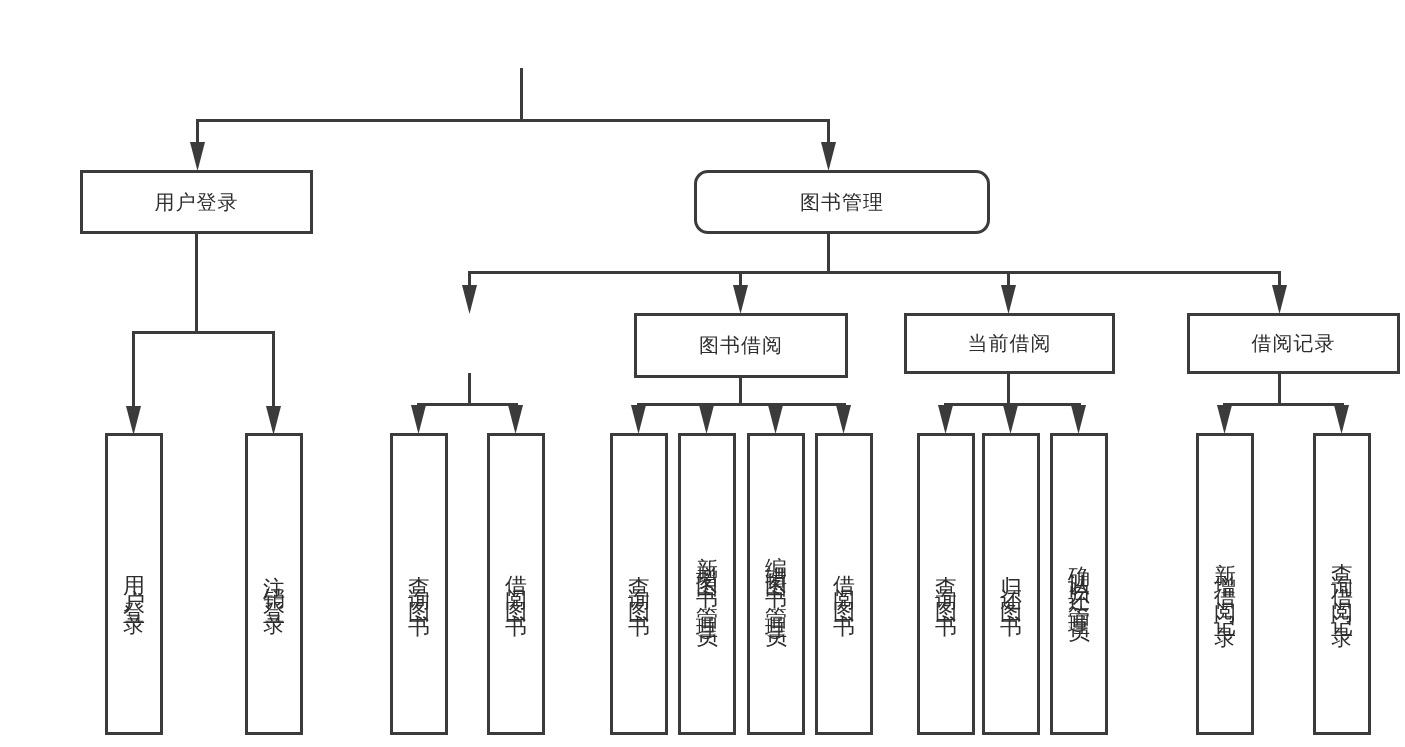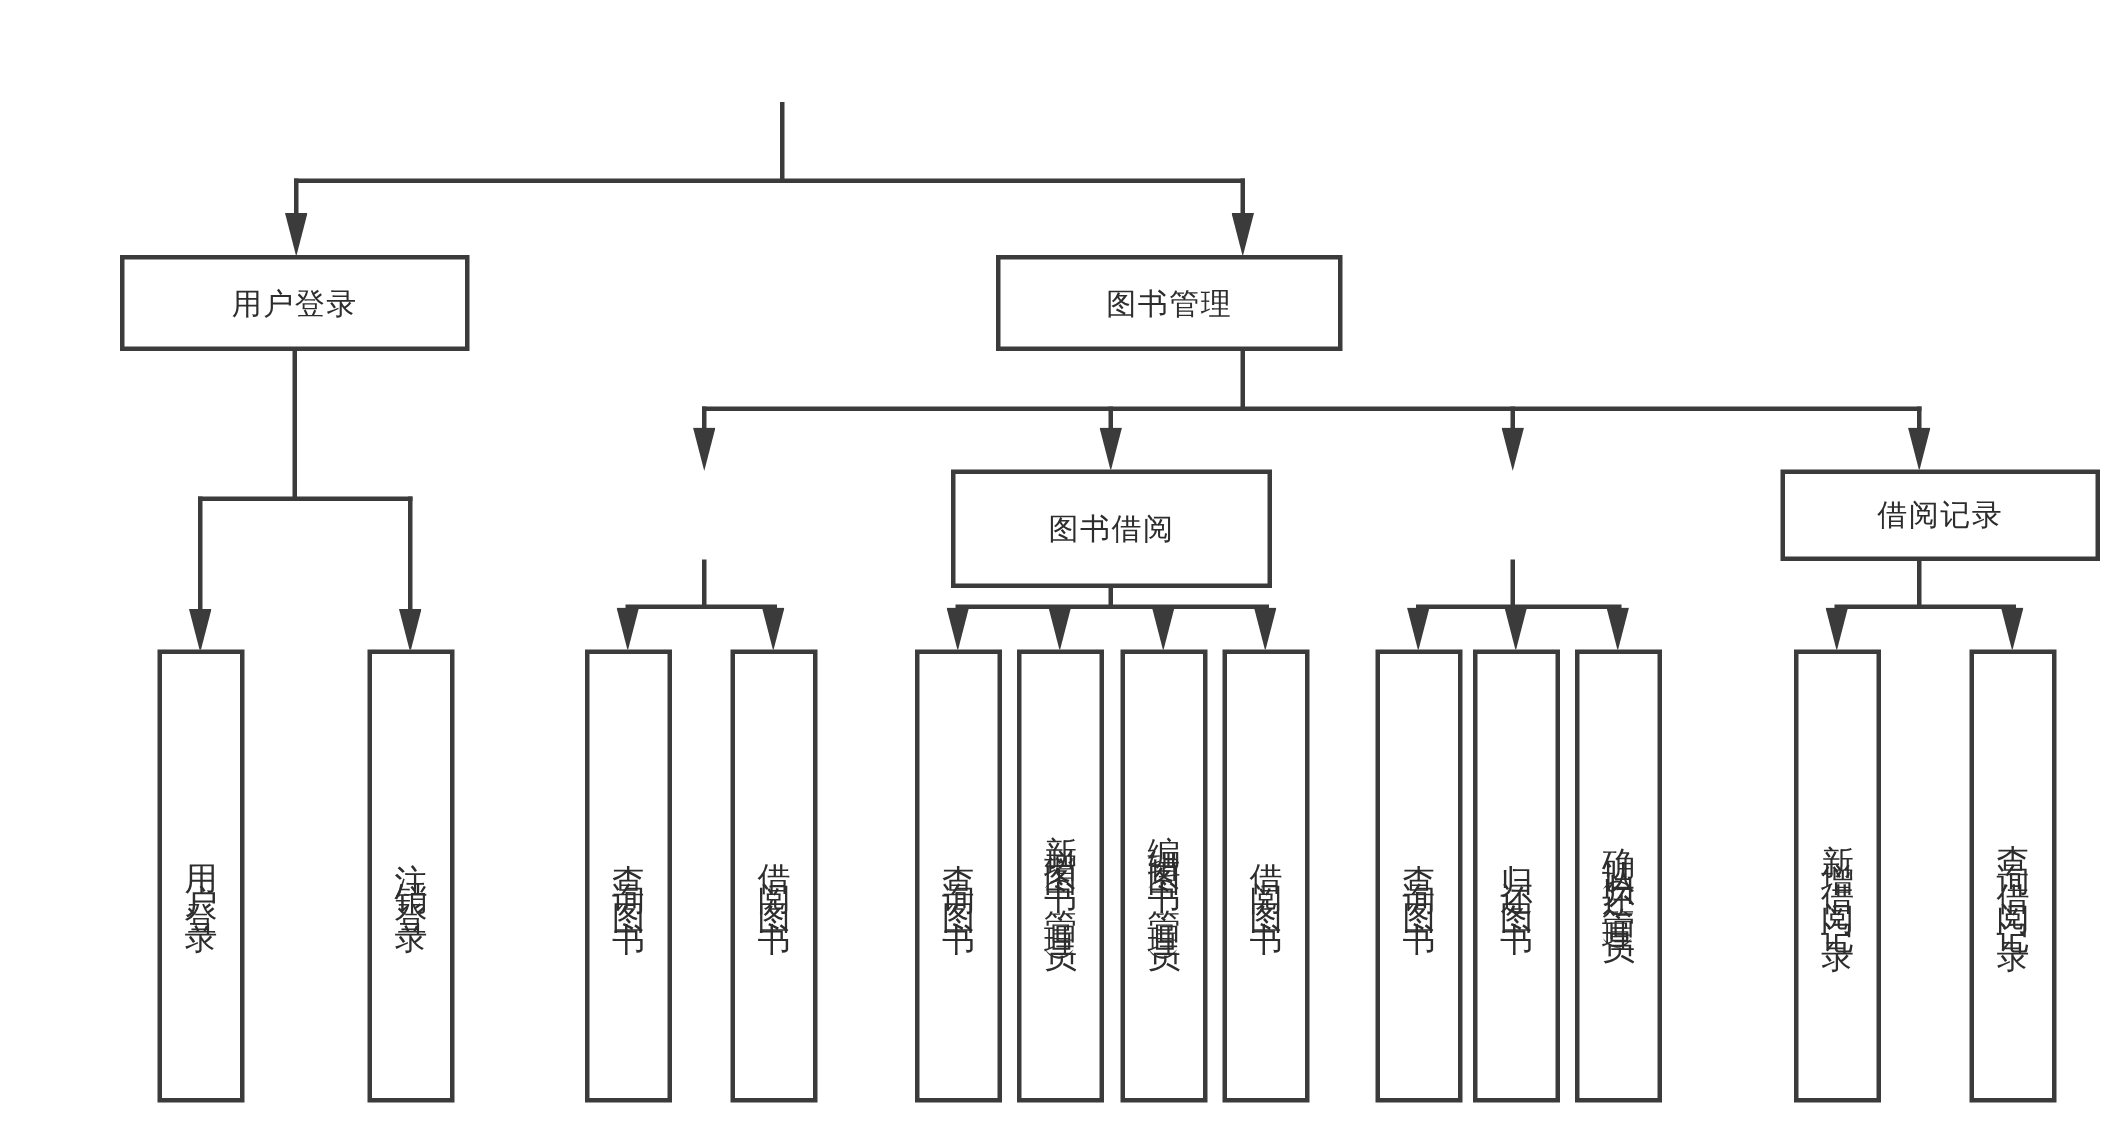--- a/index.html
+++ b/index.html
@@ -38,29 +38,32 @@
 </head>
 <body>
 
 <div class="canvas">
 
 
   <div class="box" style="left:80px;top:170px;width:233px;height:64px;">
     <span>用户登录</span>
   </div>
 
-  <div class="box" style="left:664px;top:170px;width:231px;height:64px;">
+  <div class="box" style="left:694px;top:170px;width:296px;height:64px;border-radius:14px;">
     <span>图书管理</span>
   </div>
 
 
-  <div class="box" style="left:634px;top:313px;width:214px;height:79px;">
+  <div class="box" style="left:634px;top:313px;width:214px;height:65px;">
     <span>图书借阅</span>
   </div>
 
+  <div class="box" style="left:904px;top:313px;width:211px;height:61px;">
+    <span>当前借阅</span>
+  </div>
 
   <div class="box" style="left:1173px;top:313px;width:213px;height:61px;margin-left:14px;">
     <span>借阅记录</span>
   </div>
 
   <div class="box leaf" style="left:105px;">
     <span class="vtext">用户登录</span>
   </div>
   <div class="box leaf" style="left:245px;">
     <span class="vtext">注销登录</span>

